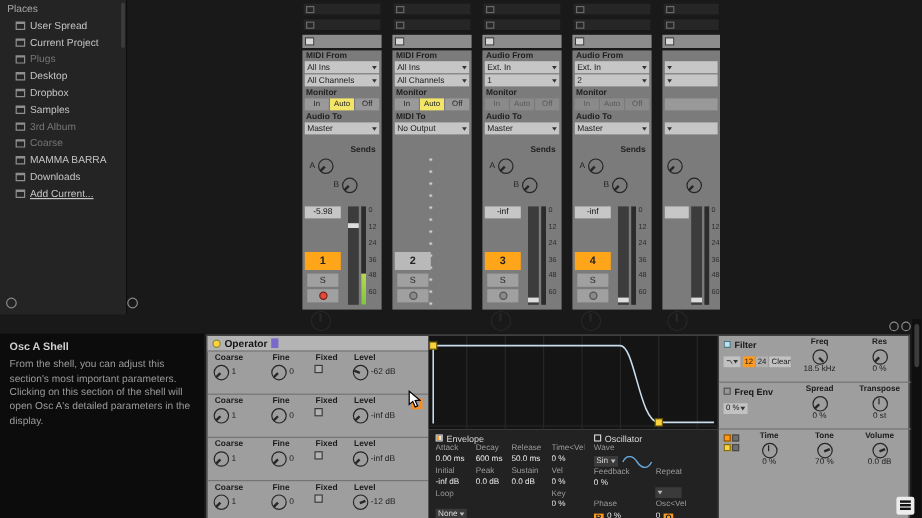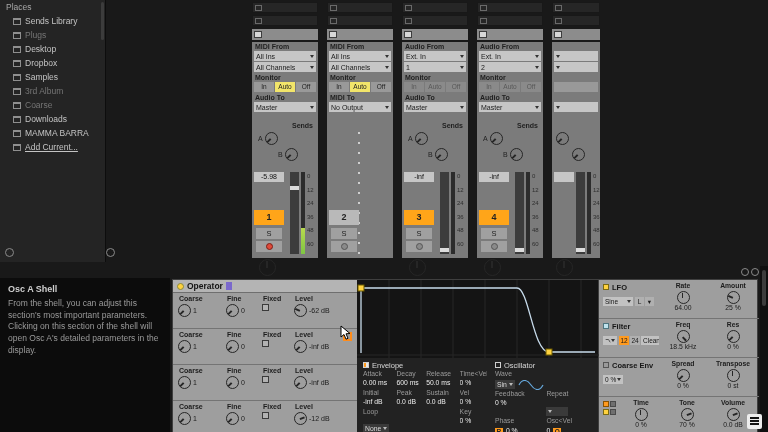--- a/index.html
+++ b/index.html
@@ -111,21 +111,25 @@
 #logo i{display:block;width:9px;height:1.5px;background:#111;margin-bottom:1.5px;}
 #cursor{position:absolute;left:340px;top:325px;z-index:50;}
 </style>
 </head>
 <body>
 
 <div id="browser">
   <div class="hdr">Places</div>
     <div class="bitem">
       <span class="ficon"></span>
-      <span class="blabel">Sends Library</span>
+      <span class="blabel">User Spread</span>
+    </div>
+    <div class="bitem">
+      <span class="ficon"></span>
+      <span class="blabel">Current Project</span>
     </div>
     <div class="bitem dim">
       <span class="ficon"></span>
       <span class="blabel">Plugs</span>
     </div>
     <div class="bitem">
       <span class="ficon"></span>
       <span class="blabel">Desktop</span>
     </div>
     <div class="bitem">
@@ -139,25 +143,25 @@
     <div class="bitem dim">
       <span class="ficon"></span>
       <span class="blabel">3rd Album</span>
     </div>
     <div class="bitem dim">
       <span class="ficon"></span>
       <span class="blabel">Coarse</span>
     </div>
     <div class="bitem">
       <span class="ficon"></span>
+      <span class="blabel">MAMMA BARRA</span>
+    </div>
+    <div class="bitem">
+      <span class="ficon"></span>
       <span class="blabel">Downloads</span>
-    </div>
-    <div class="bitem">
-      <span class="ficon"></span>
-      <span class="blabel">MAMMA BARRA</span>
     </div>
     <div class="bitem underline">
       <span class="ficon"></span>
       <span class="blabel">Add Current...</span>
     </div>
   <div id="bscroll"></div>
 </div>
 <span class="circ" style="left:5px;top:248px;"></span>
 <span class="circ" style="left:106px;top:248px;"></span>
 
@@ -609,37 +613,20 @@
         <div class="vflex">
             <span class="pv">0</span>
             <span class="obox">Q</span>
           </div>
       </div>
     </div>
   </div>
 
   <div class="rp">
 
-    <div class="rprow">
-      <span class="ledsq" style="left:4px;top:4px;background:#ffd23f;border:1px solid #7a6a14;"></span>
-      <span class="rttl">LFO</span>
-      <span class="sdd" style="left:4px;top:17px;width:30px;">Sine</span>
-      <span class="sbtn" style="left:36px;top:17px;width:9px;">L</span>
-      <span class="sbtn" style="left:46px;top:17px;width:9px;">▾</span>
-      <div class="kcol" style="left:62px;">
-        <div class="lb">Rate</div>
-        <span class="knob k13 r50"></span>
-        <div class="vl">64.00</div>
-      </div>
-      <div class="kcol" style="left:112px;">
-        <div class="lb">Amount</div>
-        <span class="knob k13 r25"></span>
-        <div class="vl">25 %</div>
-      </div>
-    </div>
 
     <div class="rprow">
       <span class="ledsq" style="left:4px;top:4px;background:#bfe3ee;border:1px solid #4e7680;"></span>
       <span class="rttl">Filter</span>
       <span class="sdd" style="left:4px;top:17px;width:14px;">
           <svg width="9" height="7" viewBox="0 0 9 7">
             <path d="M1,2 H5 C6.5,2 6.5,6 8,6" stroke="#222" fill="none"></path>
           </svg>
         </span>
       <span class="sbtn act" style="left:20px;top:17px;width:10px;">12</span>
@@ -652,21 +639,21 @@
       </div>
       <div class="kcol" style="left:112px;">
         <div class="lb">Res</div>
         <span class="knob k13 r0"></span>
         <div class="vl">0 %</div>
       </div>
     </div>
 
     <div class="rprow">
       <span class="ledsq" style="left:4px;top:4px;background:#9a9a9a;border:1px solid #555;"></span>
-      <span class="rttl">Coarse Env</span>
+      <span class="rttl">Freq Env</span>
       <span class="sdd" style="left:4px;top:17px;width:20px;">0 %</span>
       <div class="kcol" style="left:62px;">
         <div class="lb">Spread</div>
         <span class="knob k13 r0"></span>
         <div class="vl">0 %</div>
       </div>
       <div class="kcol" style="left:112px;">
         <div class="lb">Transpose</div>
         <span class="knob k13 r50"></span>
         <div class="vl">0 st</div>

